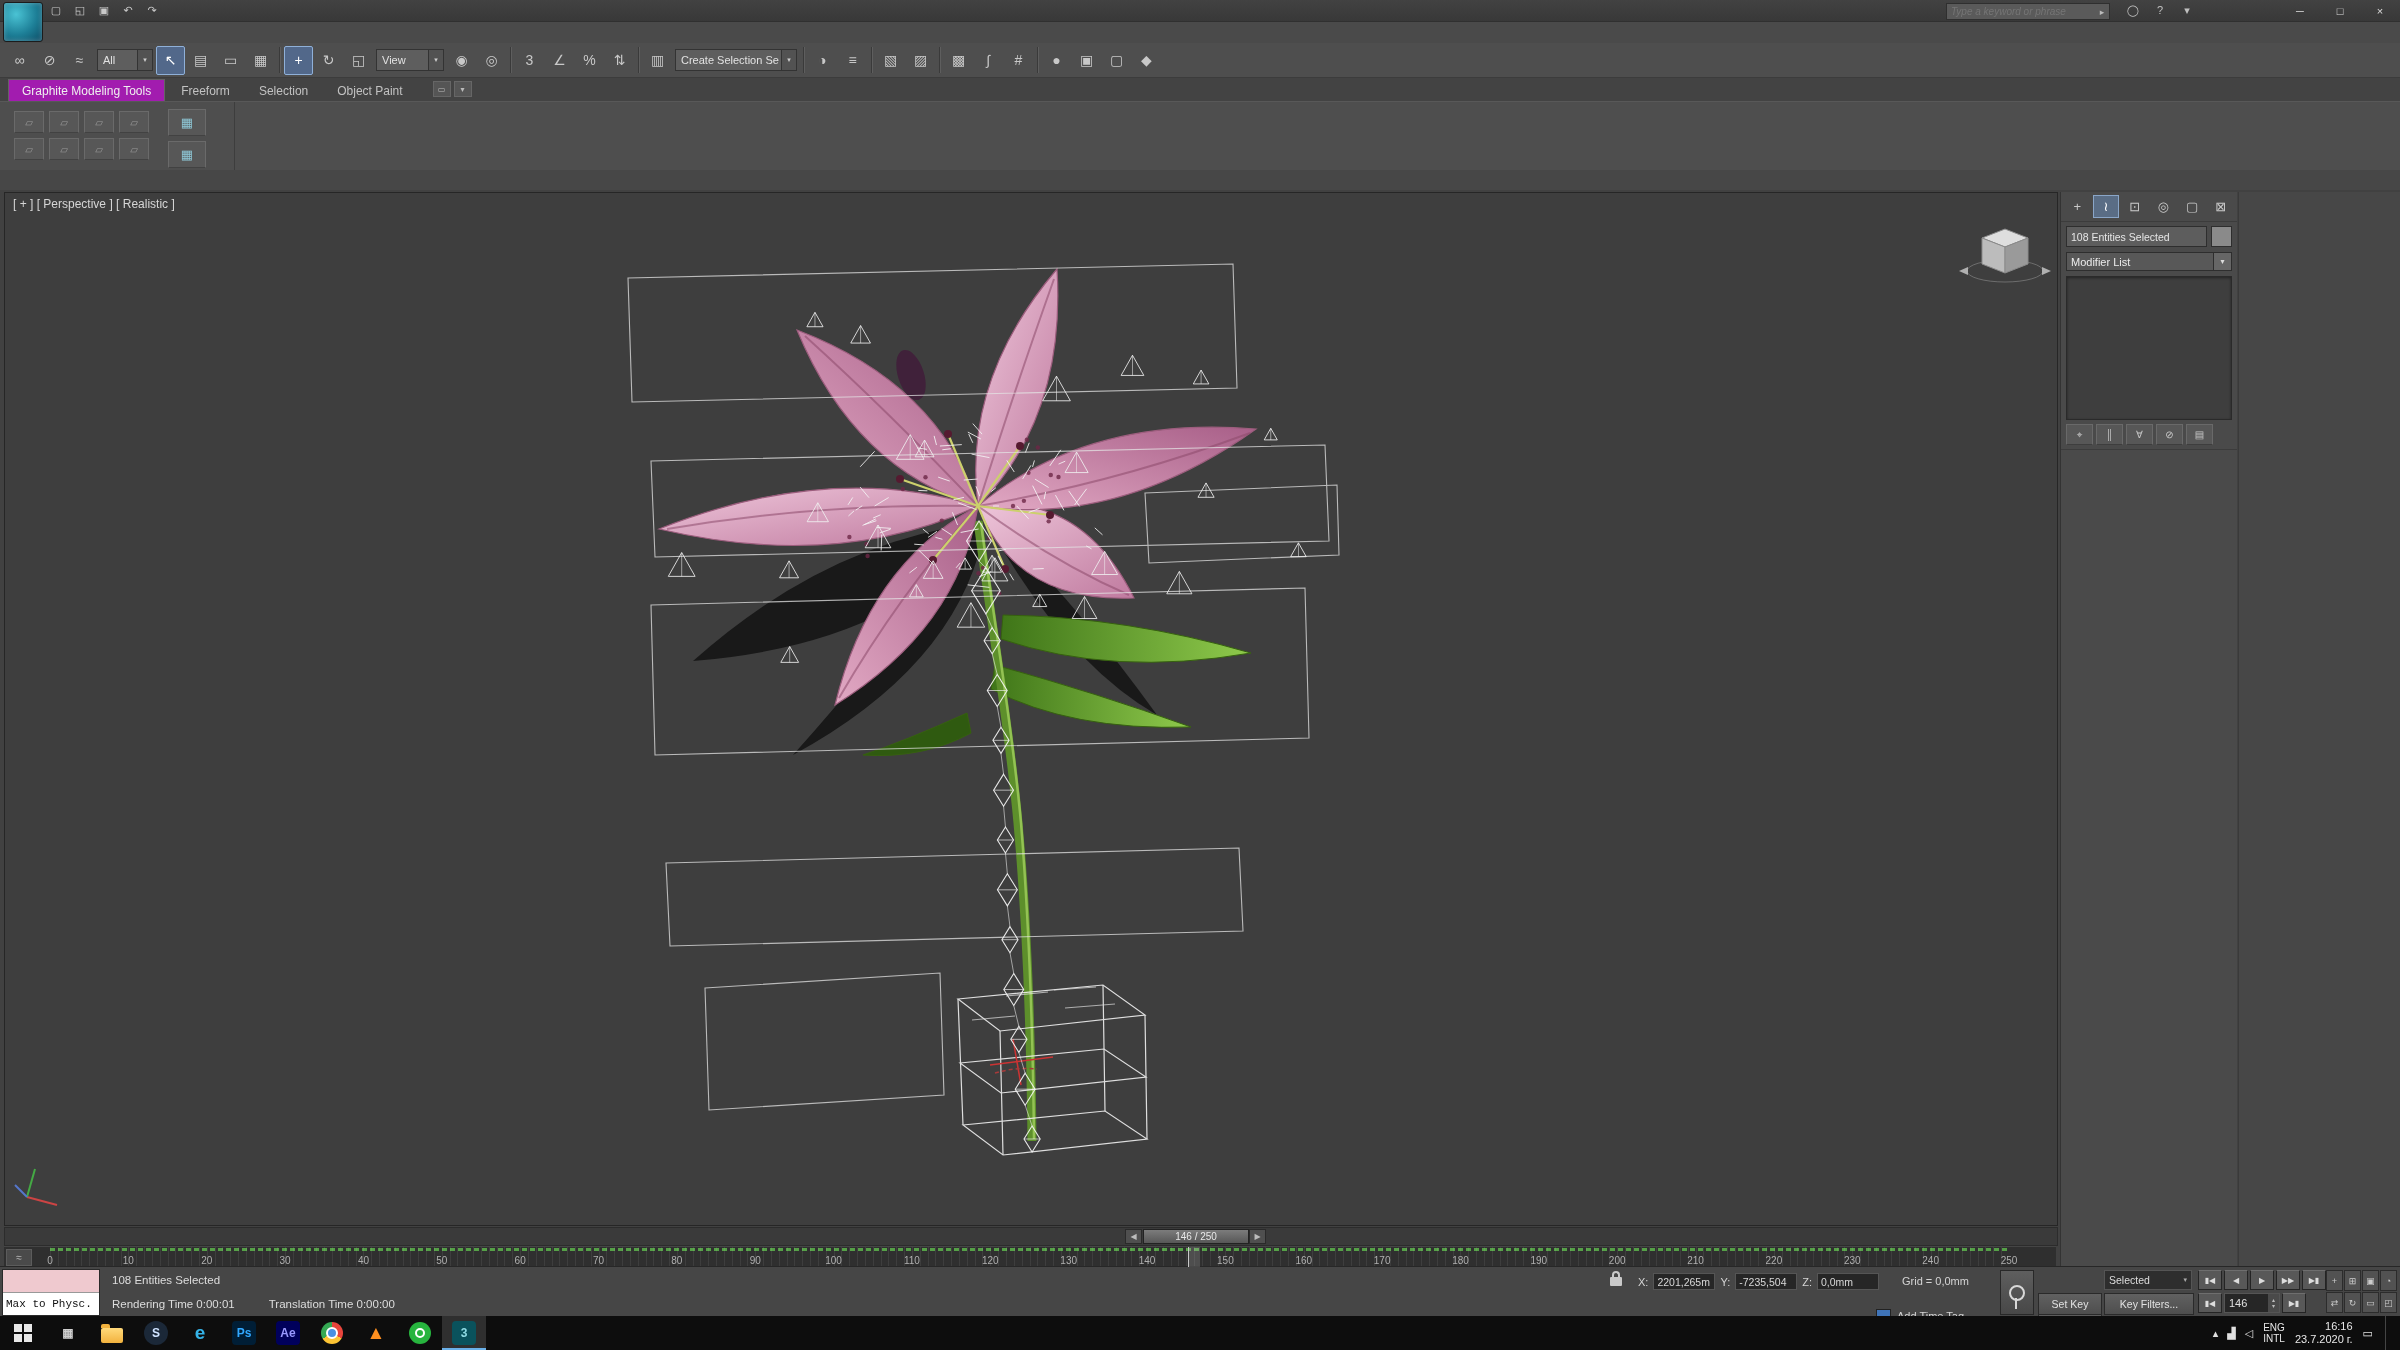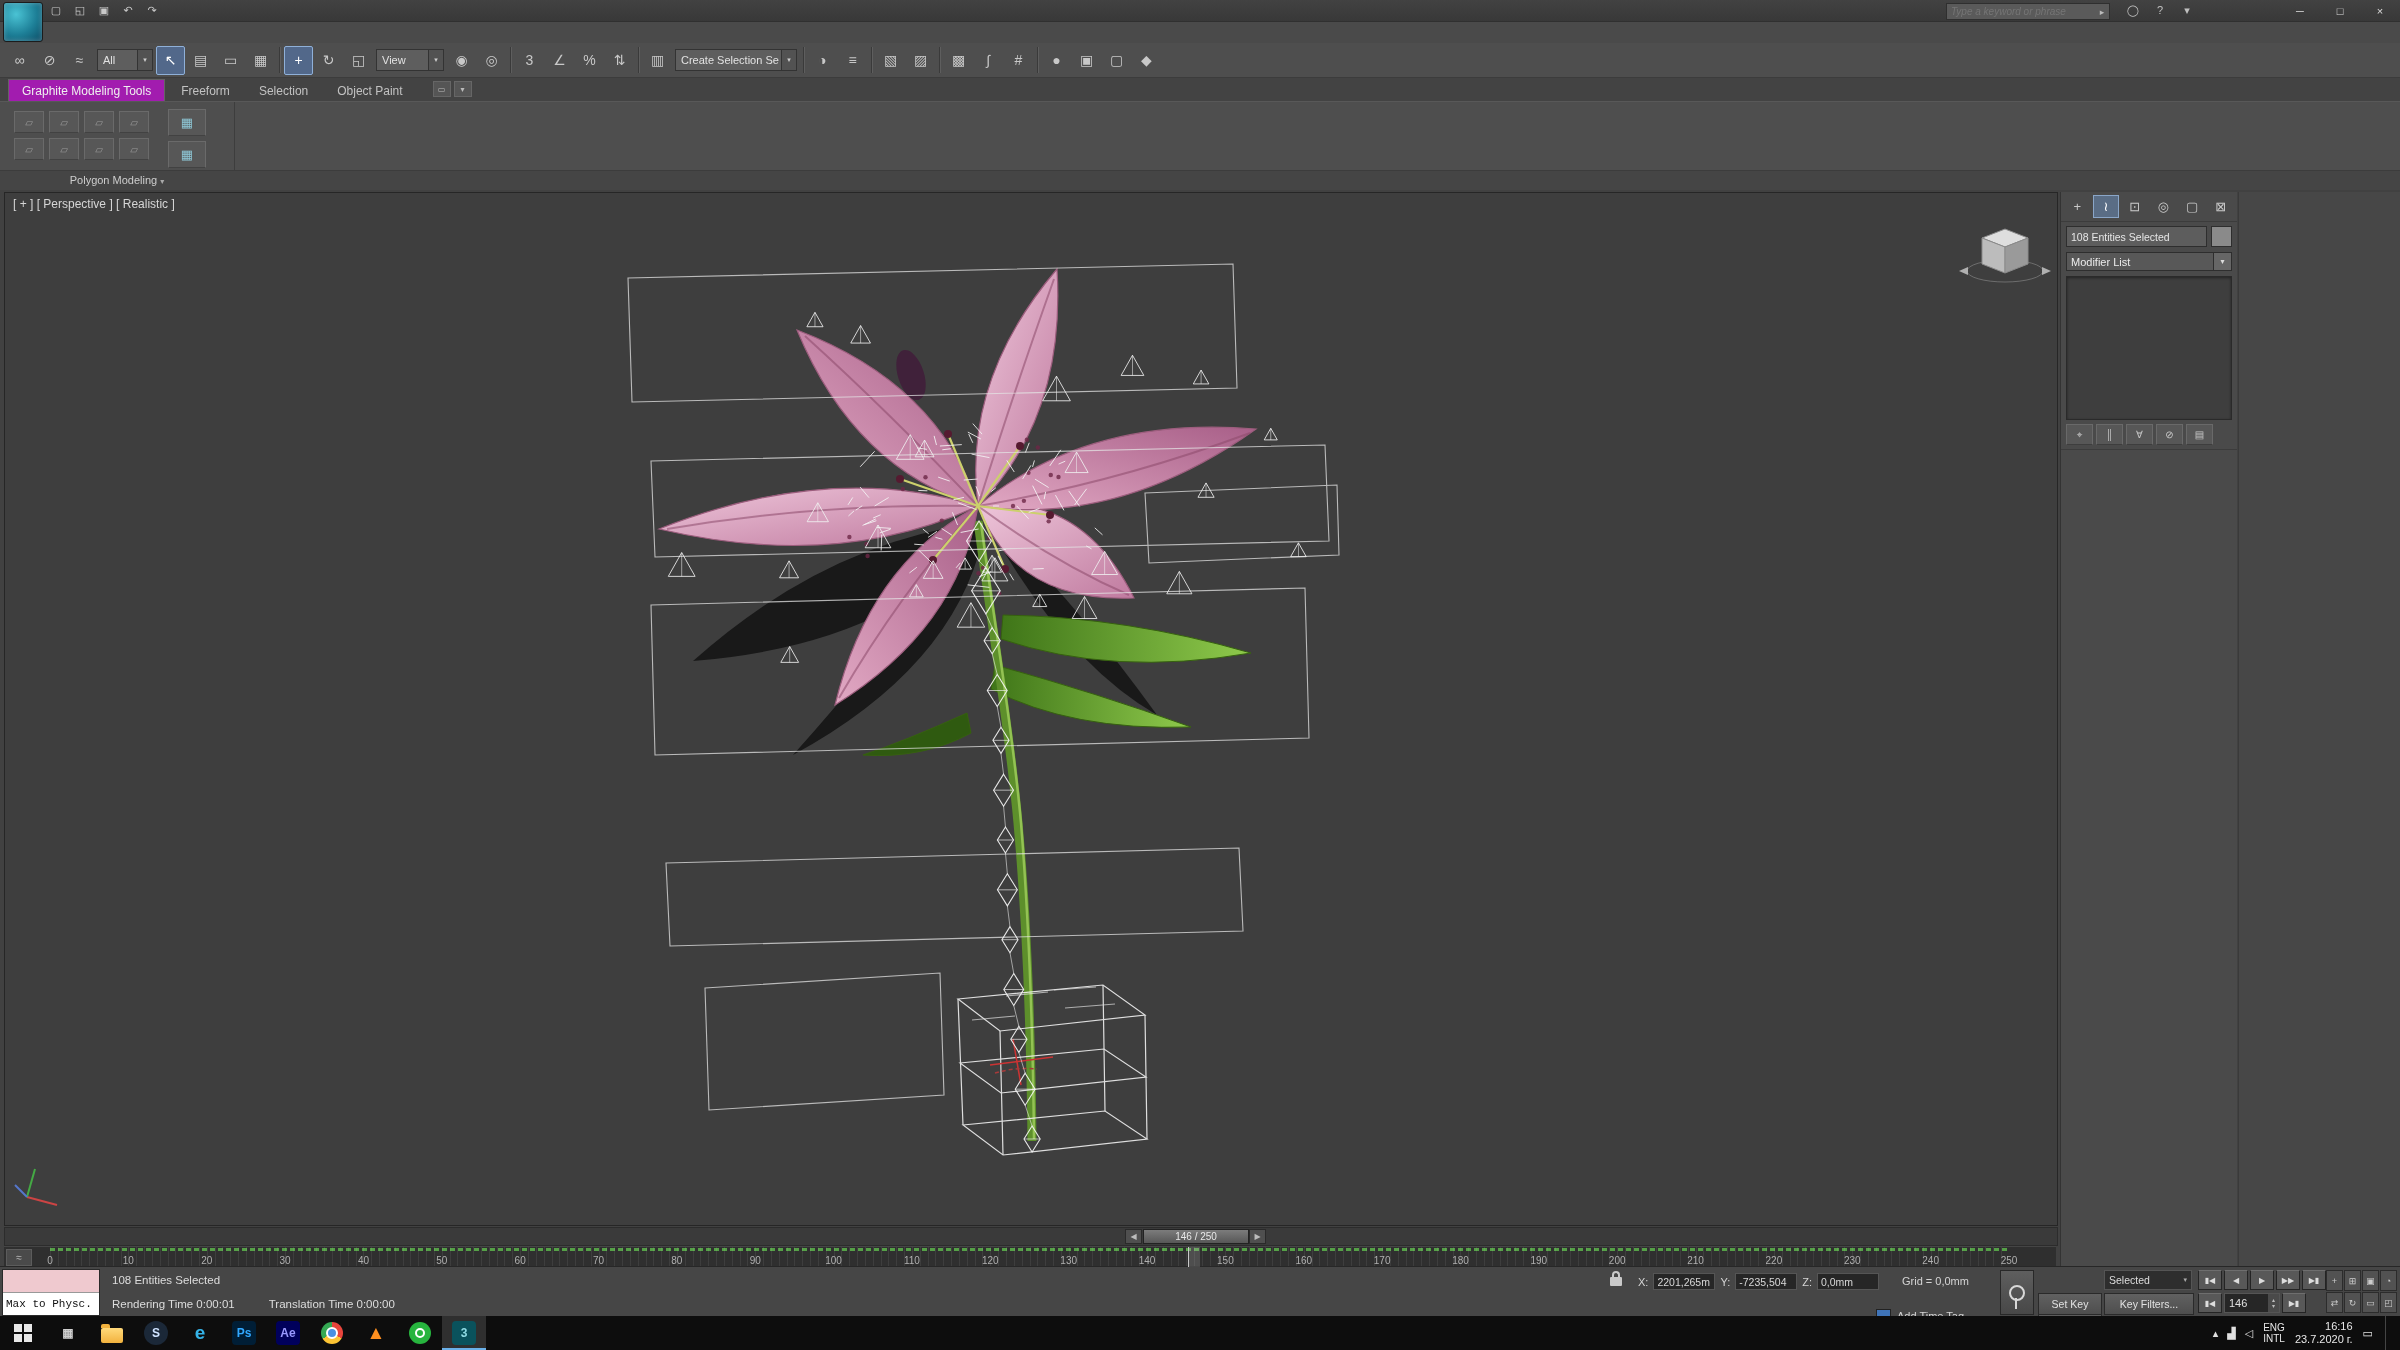--- a/index.html
+++ b/index.html
@@ -257,26 +257,20 @@
             <div class="pm-btn">▱</div>
             <div class="pm-btn">▱</div>
             <div class="pm-btn">▱</div>
             <div class="pm-btn">▱</div>
             <div class="pm-btn">▱</div>
           </div>
         <div class="pm-tall">
             <div class="pm-btn">▦</div>
             <div class="pm-btn">▦</div>
           </div>
-      </div>
-    </div>
-    <div class="ribbon-footer">
-      <div class="pm-label">
-        <span>Polygon Modeling</span>
-        <span class="caret">▾</span>
       </div>
     </div>
   </div>
 
   <div class="workarea">
 
     <div class="viewport">
       <div class="vp-label">[ + ] [ Perspective ] [ Realistic ]</div>
       <svg class="scene" id="scene-svg" viewBox="0 0 2052 1032">
         <defs>

